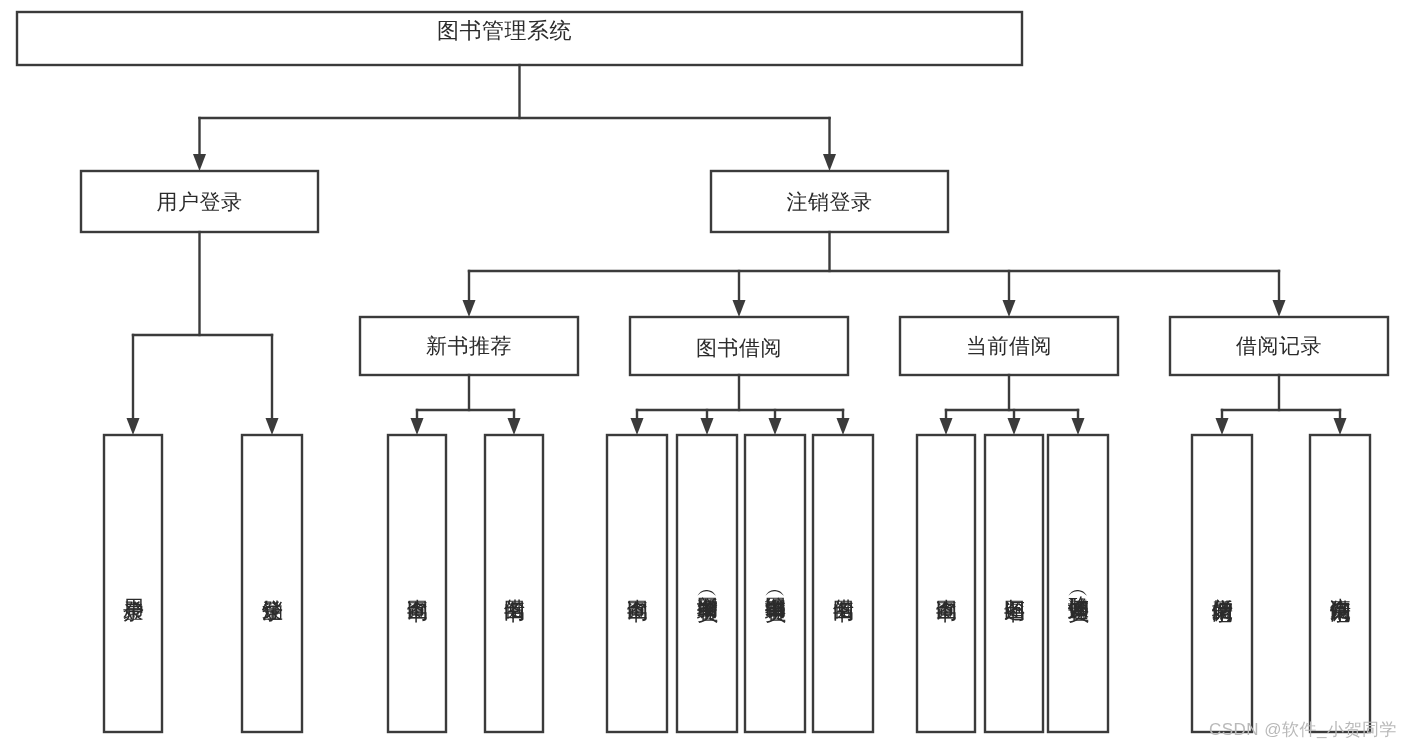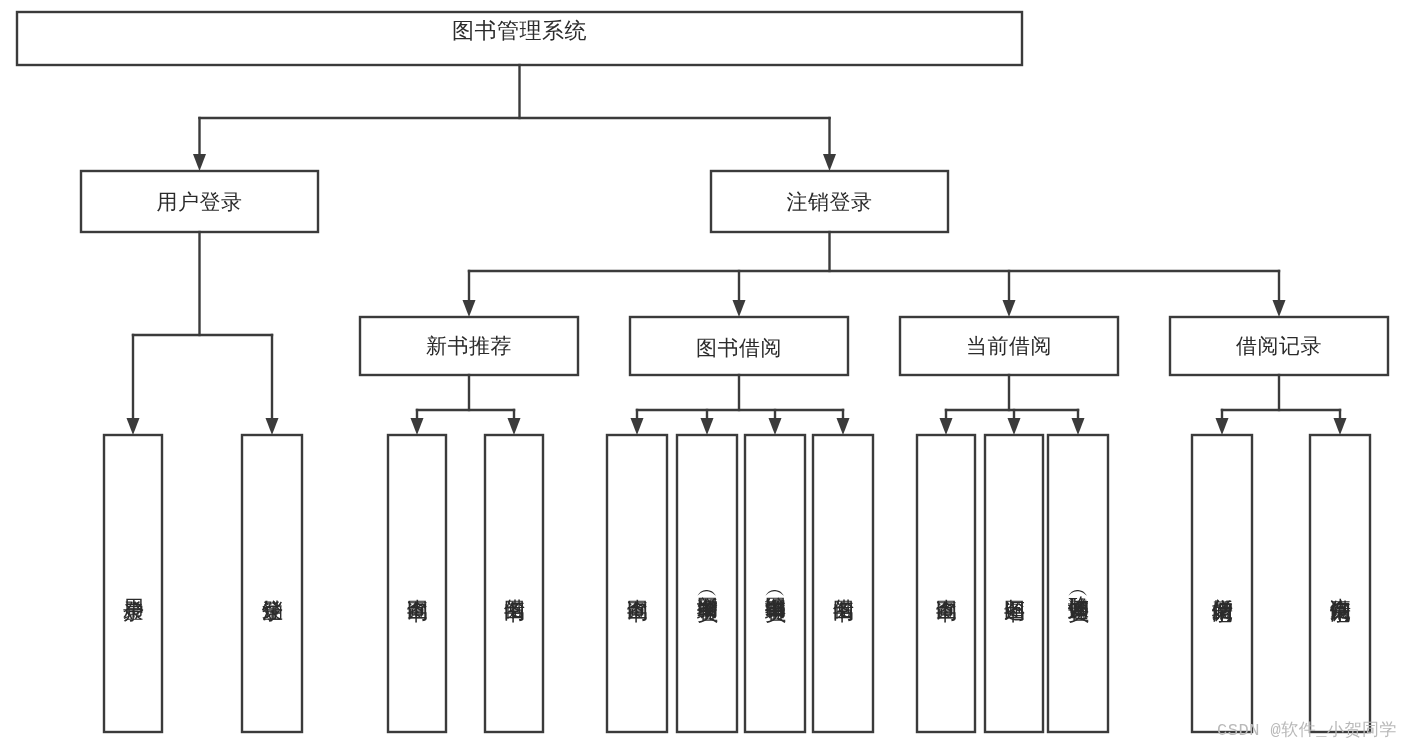--- a/index.html
+++ b/index.html
@@ -68,21 +68,21 @@
     letter-spacing: 1px;
     justify-content: center;
     align-items: center;
   }
   .watermark {
     position: absolute;
     right: 8px;
     bottom: 6px;
     font-size: 17px;
     color: #b9b9b9;
-    font-family: Liberation Mono, monospace;
+    font-family: Liberation Sans, sans-serif;
     letter-spacing: 0.5px;
     white-space: nowrap;
   }
 </style>
 </head>
 <body>
 
 <div id="diagram-root">
 
   <svg id="flow-svg" viewBox="0 0 1405 747">
@@ -165,21 +165,21 @@
         <path d="M 836.5 418 L 849.5 418 L 843 435 Z" class="arrow-head"></path>
         <path d="M 939.5 418 L 952.5 418 L 946 435 Z" class="arrow-head"></path>
         <path d="M 1007.5 418 L 1020.5 418 L 1014 435 Z" class="arrow-head"></path>
         <path d="M 1071.5 418 L 1084.5 418 L 1078 435 Z" class="arrow-head"></path>
         <path d="M 1215.5 418 L 1228.5 418 L 1222 435 Z" class="arrow-head"></path>
         <path d="M 1333.5 418 L 1346.5 418 L 1340 435 Z" class="arrow-head"></path>
       </g>
   </svg>
 
   <div id="labels">
-      <div class="node-label horizontal root" style="left: 17px; top: 12px; width: 1005px; height: 39px;">图书管理系统</div>
+      <div class="node-label horizontal root" style="left: 2px; top: 12px; width: 1005px; height: 39px;">图书管理系统</div>
       <div class="node-label horizontal" style="left: 81px; top: 171px; width: 237px; height: 61px;">用户登录</div>
       <div class="node-label horizontal" style="left: 711px; top: 171px; width: 237px; height: 61px;">注销登录</div>
       <div class="node-label horizontal" style="left: 360px; top: 317px; width: 218px; height: 58px; text-align: center;">新书推荐</div>
       <div class="node-label horizontal" style="left: 630px; top: 317px; width: 218px; height: 62px;">图书借阅</div>
       <div class="node-label horizontal" style="left: 900px; top: 317px; width: 218px; height: 58px;">当前借阅</div>
       <div class="node-label horizontal" style="left: 1170px; top: 317px; width: 218px; height: 58px;">借阅记录</div>
       <div class="node-label vertical" style="left: 104px; top: 435px; width: 58px; height: 297px;">用户登录</div>
       <div class="node-label vertical" style="left: 242px; top: 435px; width: 60px; height: 297px;">注销登录</div>
       <div class="node-label vertical" style="left: 388px; top: 435px; width: 58px; height: 297px;">查询图书</div>
       <div class="node-label vertical" style="left: 485px; top: 435px; width: 58px; height: 297px;">借阅图书</div>

